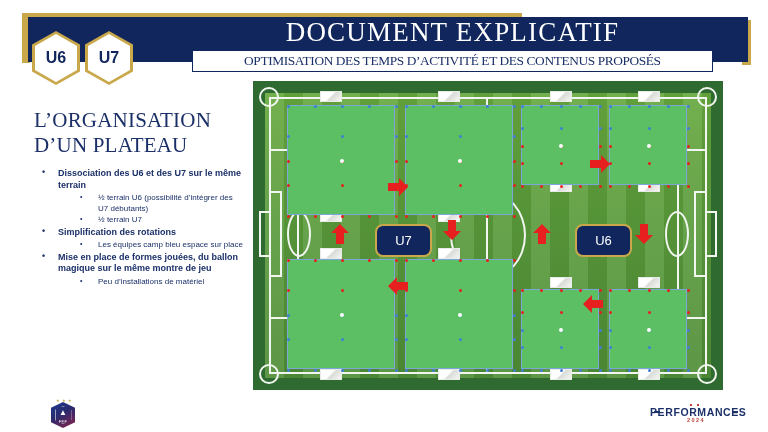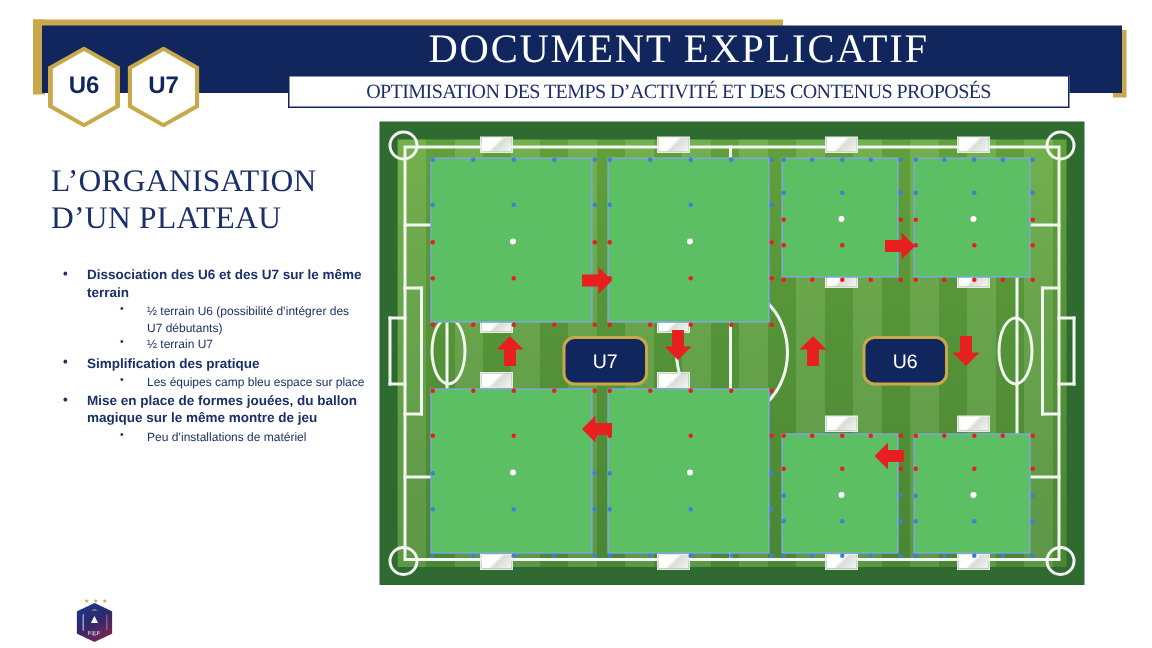--- a/index.html
+++ b/index.html
@@ -77,21 +77,20 @@
   .panel-title{
     position:absolute;left:34px;top:108px;width:210px;
     color:#1b3068;
     font-family:"Liberation Serif", serif;
     font-size:21px;line-height:25px;
     letter-spacing:0.2px;
   }
   .bullets{
     position:absolute;left:28px;top:168px;width:215px;
     color:#1b3068;
-    margin-top:10px;
   }
   .b1{
     position:relative;padding-left:30px;margin-bottom:2px;
     font-size:9px;font-weight:bold;line-height:11.5px;
   }
   .b1::before{
     content:"\2022";position:absolute;left:14px;top:-1px;font-size:9px;
   }
   .b2{
     position:relative;padding-left:70px;margin-bottom:1px;
@@ -244,21 +243,21 @@
     <span class="shape-in"></span>
     <span class="lbl">U7</span>
   </div>
 
   <div class="panel-title">L’ORGANISATION D’UN PLATEAU</div>
 
   <div class="bullets">
     <div class="b1">Dissociation des U6 et des U7 sur le même terrain</div>
     <div class="b2">½ terrain U6 (possibilité d’intégrer des U7 débutants)</div>
     <div class="b2">½ terrain U7</div>
-    <div class="b1">Simplification des pratique</div>
+    <div class="b1">Simplification des rotations</div>
     <div class="b2">Les équipes camp bleu espace sur place</div>
     <div class="b1">Mise en place de formes jouées, du ballon magique sur le même montre de jeu</div>
     <div class="b2">Peu d’installations de matériel</div>
   </div>
 
   <div id="pitch">
     <div id="pitch-inner">
 
       <div class="lineb" style="left:4px;top:4px;right:4px;bottom:4px;"></div>
       <div class="line" style="left:221px;top:4px;width:2px;bottom:4px;height:auto;"></div>
@@ -500,14 +499,22 @@
     <span class="star" style="left:8px;">★</span>
     <span class="star" style="left:14px;">★</span>
     <span class="star" style="left:20px;">★</span>
     <span class="badge"></span>
     <span class="ring"></span>
     <span class="rooster">▲</span>
     <span class="fff">FFF</span>
   </div>
 
 
+  <div id="perf-logo">
+    <span class="tick" style="left:40px;top:0px;"></span>
+    <span class="tick" style="left:47px;top:0px;"></span>
+    <span class="bar" style="left:4px;top:7px;width:6px;"></span>
+    <span class="bar" style="left:82px;top:7px;width:6px;"></span>
+    <span class="word">PERFORMANCES</span>
+    <span class="yr">2024</span>
+  </div>
 
 </div>
 
 </body></html>

